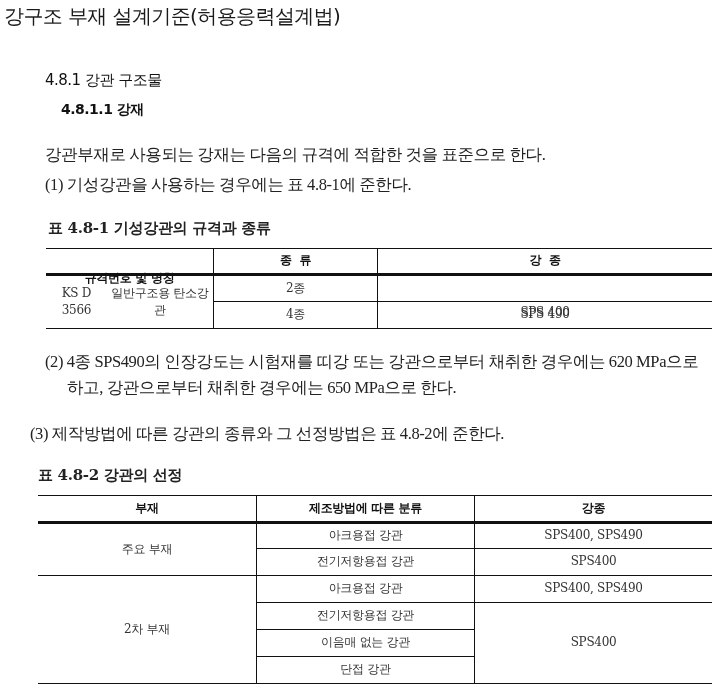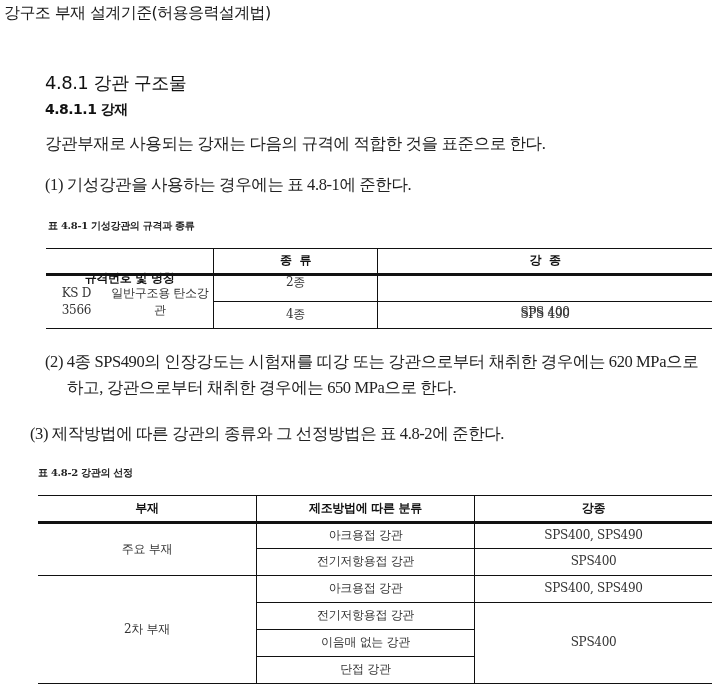--- a/index.html
+++ b/index.html
@@ -1,68 +1,68 @@
 <!DOCTYPE html>
 <html><head>
 <meta charset="utf-8">
 <style>
   html, body { margin: 0; padding: 0; background: #ffffff; }
   body { width: 723px; height: 686px; position: relative; overflow: hidden; color: #111; }
   .sans { font-family: "DejaVu Sans", "Liberation Sans", sans-serif; }
   .serif { font-family: "Liberation Serif", "DejaVu Serif", serif; }
   .abs { position: absolute; white-space: nowrap; }
 
-  #doc-title { left: 4px; top: 3px; font-size: 16px; letter-spacing: -0.6px; color: #1a1a1a; }
-  #sec-heading { left: 45px; top: 71px; font-size: 18px; letter-spacing: -0.5px; text-align: right; }
+  #doc-title { left: 4px; top: 3px; font-size: 20px; letter-spacing: -0.6px; color: #1a1a1a; }
+  #sec-heading { left: 45px; top: 71px; font-size: 15px; letter-spacing: -0.5px; text-align: right; }
   #subsec-heading { left: 45px; top: 101px; font-size: 14px; letter-spacing: -0.5px; }
   .para { font-size: 16.5px; letter-spacing: -0.4px; color: #222; }
-  #para-intro { left: 45px; top: 133px; }
+  #para-intro { left: 45px; top: 144px; }
   #para-1 { left: 45px; top: 174px; }
   #para-2a { left: 45px; top: 351px; }
   #para-2b { left: 67px; top: 377px; }
   #para-3 { left: 30px; top: 423px; }
-  .cap { font-size: 10px; font-weight: bold; letter-spacing: -0.3px; color: #222; font-family: "DejaVu Serif", serif; }
+  .cap { font-size: 15px; font-weight: bold; letter-spacing: -0.3px; color: #222; font-family: "DejaVu Serif", serif; }
   #cap-1 { left: 48px; top: 219px; }
   #cap-2 { left: 38px; top: 466px; }
 
   
   .hline { position: absolute; height: 1px; background: #111; }
   .hline.thick { height: 3px; }
   .vline { position: absolute; width: 1px; background: #111; }
   .cell { position: absolute; display: flex; align-items: center; justify-content: center; text-align: center;
           font-family: "DejaVu Serif", serif; font-size: 12px; color: #333; letter-spacing: -0.3px; line-height: 1.45; }
   .cell.hd { font-weight: bold; color: #111; }
 </style>
 </head>
 <body>
 
 <div id="doc-title" class="abs sans">강구조 부재 설계기준(허용응력설계법)</div>
 <div id="sec-heading" class="abs sans">4.8.1 강관 구조물</div>
-<div id="subsec-heading" class="abs sans" style="font-weight:bold;">4.8.1.1 강재</div>
+<div id="subsec-heading" class="abs sans" style="font-weight:bold;margin-left:16px;">4.8.1.1 강재</div>
 <div id="para-intro" class="abs serif para">강관부재로 사용되는 강재는 다음의 규격에 적합한 것을 표준으로 한다.</div>
 <div id="para-1" class="abs serif para">(1) 기성강관을 사용하는 경우에는 표 4.8-1에 준한다.</div>
 
 <div id="cap-1" class="abs cap">표 4.8-1 기성강관의 규격과 종류</div>
 <div>
   <div class="hline" style="left:46px; top:248px; width:666px;"></div>
   <div class="hline thick" style="left:46px; top:273px; width:666px;"></div>
   <div class="hline" style="left:213px; top:301px; width:499px;"></div>
   <div class="hline" style="left:46px; top:328px; width:666px;"></div>
   <div class="vline" style="left:213px; top:248px; height:81px;"></div>
   <div class="vline" style="left:377px; top:248px; height:81px;"></div>
 
   <div class="cell hd" style="left:46px; top:249px; width:167px; height:24px;margin-top:18px;">규격번호 및 명칭</div>
   <div class="cell hd" style="left:214px; top:249px; width:163px; height:24px; white-space:pre;">종  류</div>
   <div class="cell hd" style="left:378px; top:249px; width:334px; height:24px; white-space:pre;">강  종</div>
 
   <div class="cell" style="left:46px; top:276px; width:167px; height:52px; flex-direction:row;">
     <span>KS D 3566</span>
     <span>일반구조용 탄소강관</span>
   </div>
-  <div class="cell" style="left:214px; top:270px; width:163px; height:25px;">2종</div>
+  <div class="cell" style="left:214px; top:276px; width:163px; height:25px;">2종</div>
   <div class="cell" style="left:378px; top:276px; width:334px; height:25px;margin-top:24px;">SPS 400</div>
   <div class="cell" style="left:214px; top:302px; width:163px; height:26px;">4종</div>
   <div class="cell" style="left:378px; top:302px; width:334px; height:26px;">SPS 490</div>
 </div>
 
 <div id="para-2a" class="abs serif para">(2) 4종 SPS490의 인장강도는 시험재를 띠강 또는 강관으로부터 채취한 경우에는 620 MPa으로</div>
 <div id="para-2b" class="abs serif para">하고, 강관으로부터 채취한 경우에는 650 MPa으로 한다.</div>
 <div id="para-3" class="abs serif para">(3) 제작방법에 따른 강관의 종류와 그 선정방법은 표 4.8-2에 준한다.</div>
 
 <div id="cap-2" class="abs cap">표 4.8-2 강관의 선정</div>

